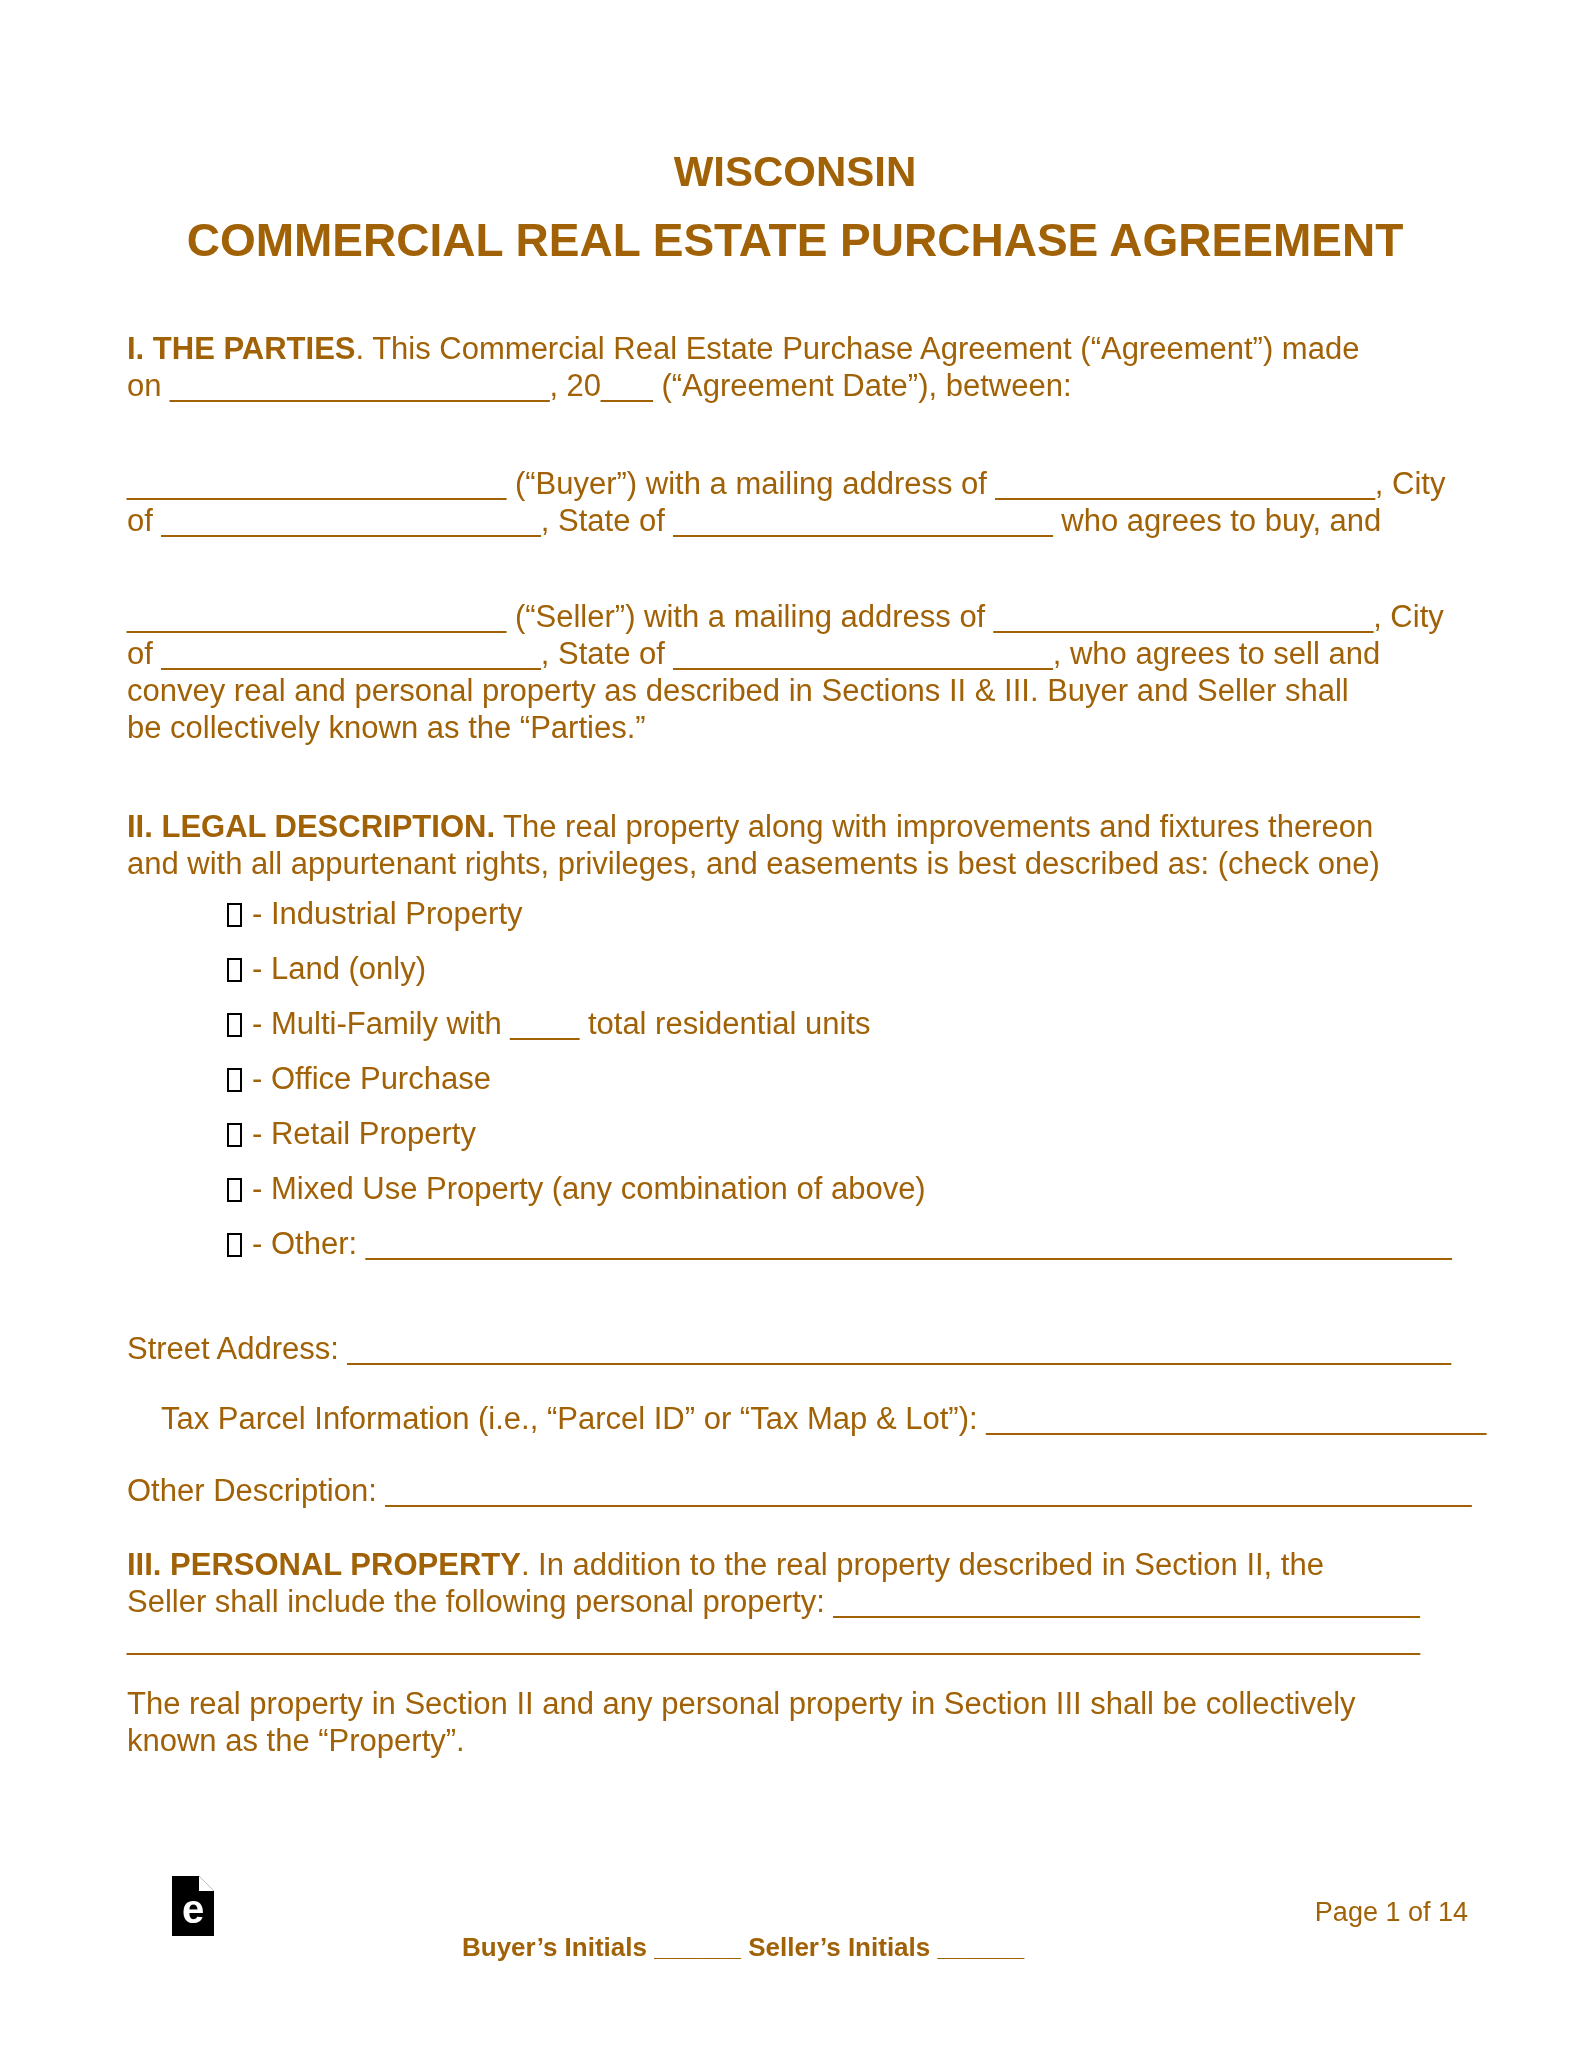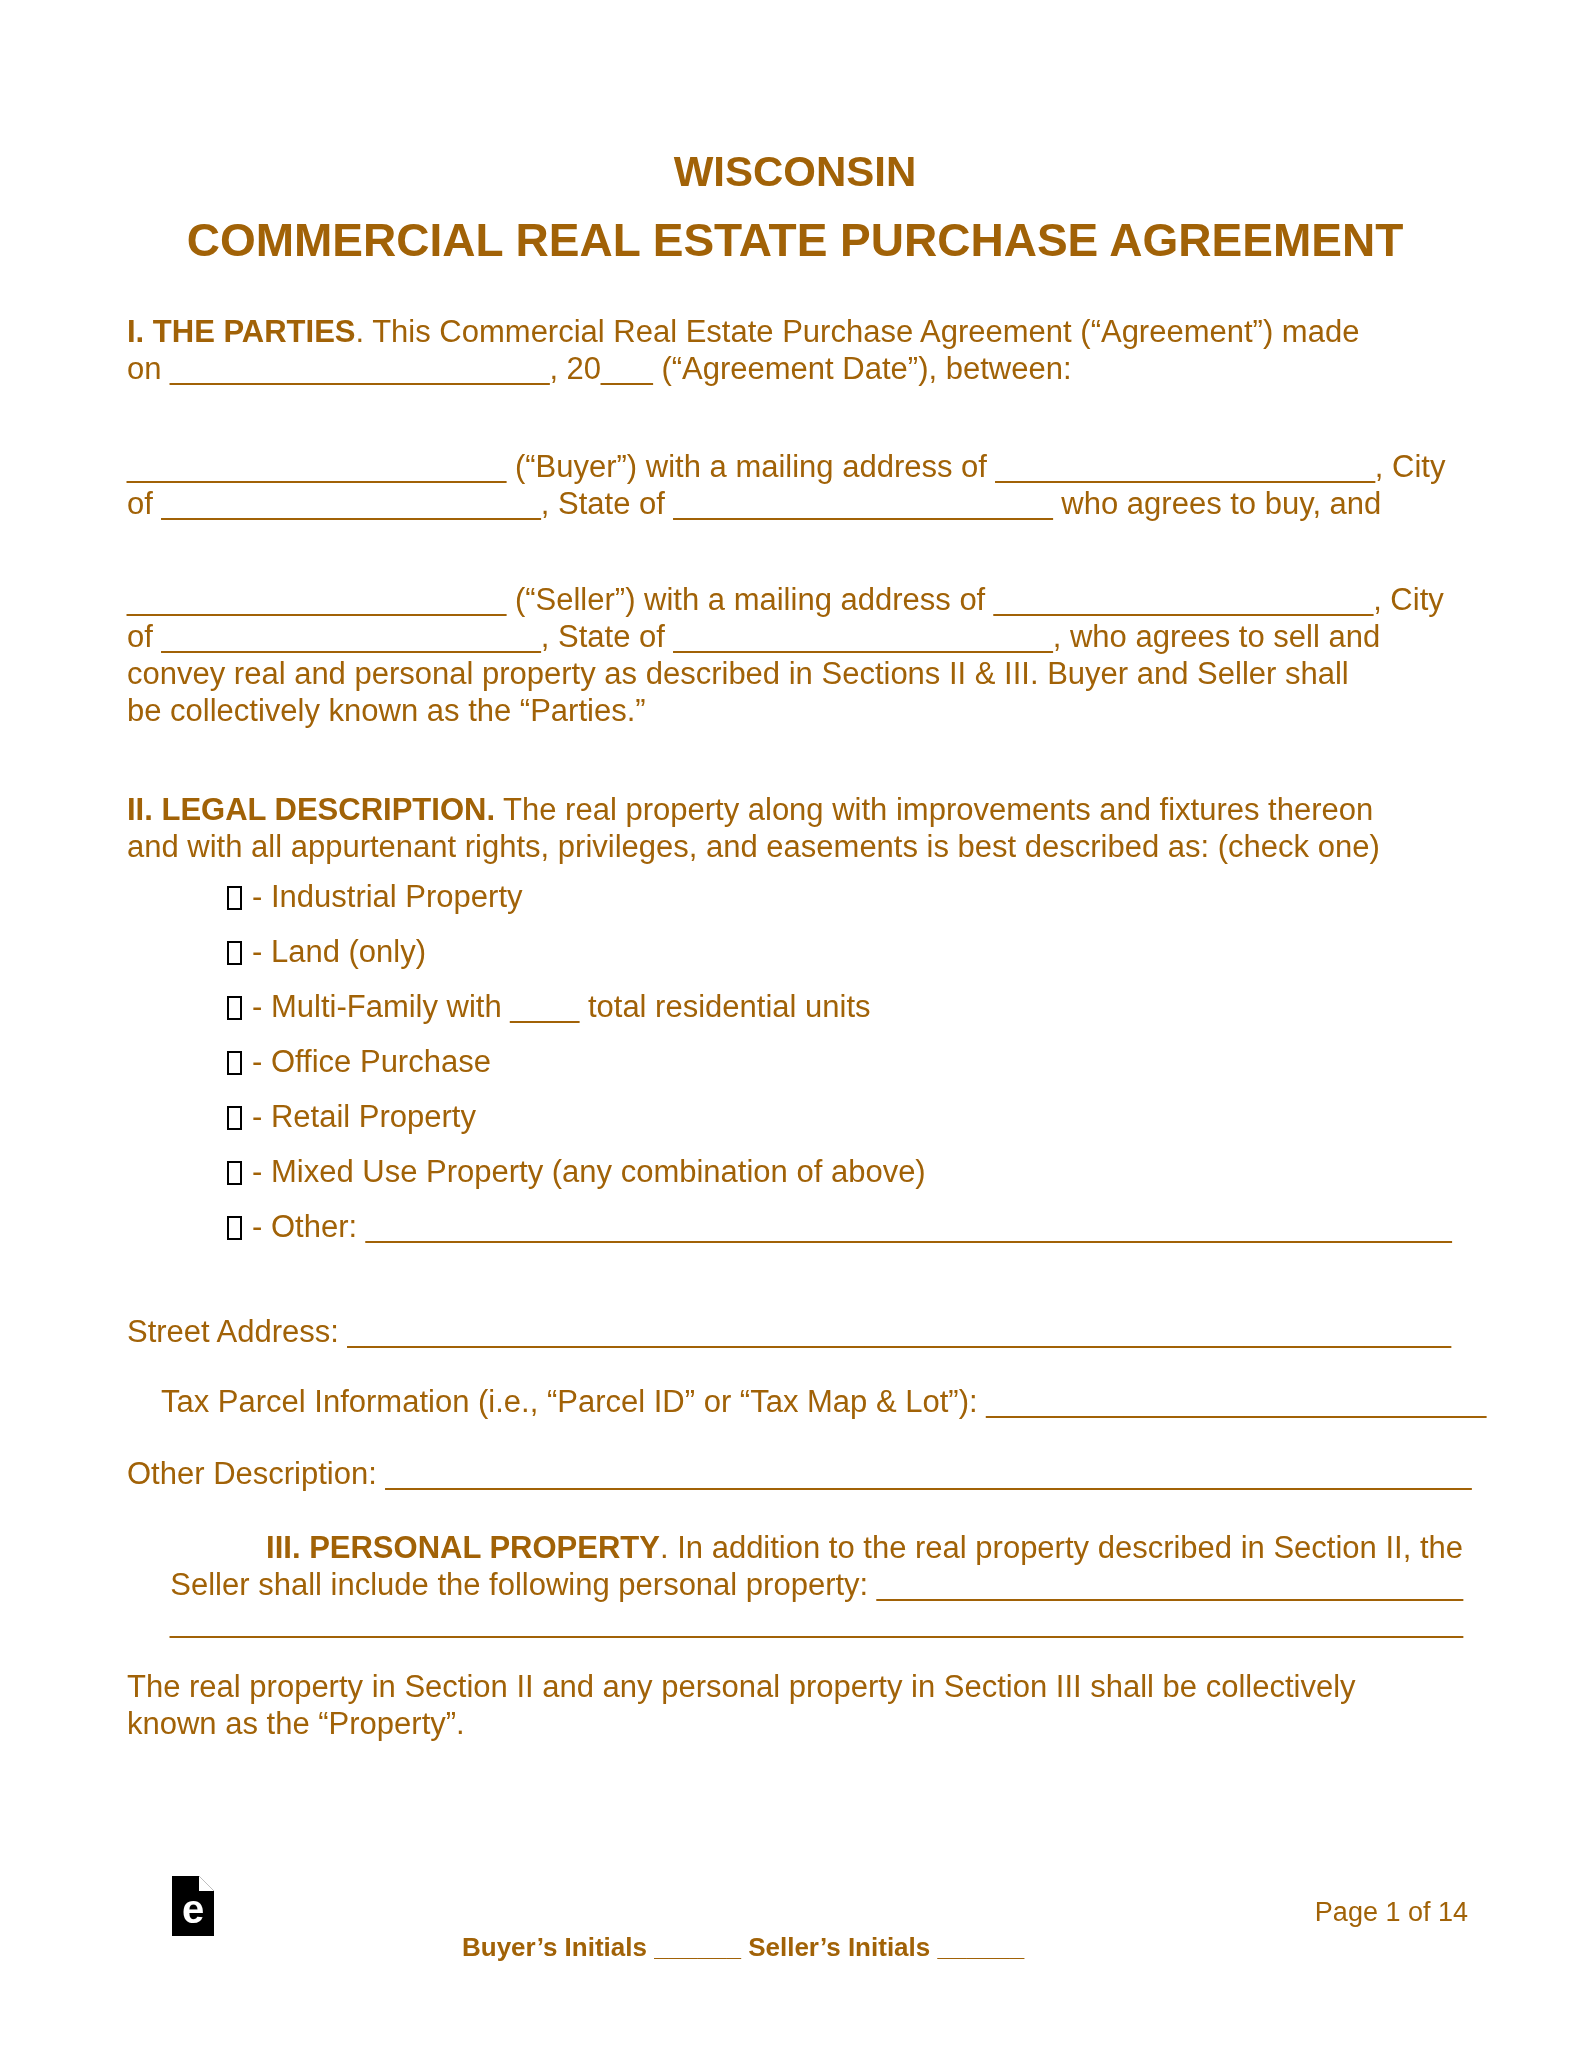--- a/index.html
+++ b/index.html
@@ -26,39 +26,39 @@
   .title2 {
     text-align: center;
     font-weight: bold;
     font-size: 46px;
     line-height: 56px;
     margin-top: 14px;
     white-space: pre;
   }
   .para .line { white-space: pre; }
   .b { font-weight: bold; }
-  .p-parties   { margin-top: 45px; }
+  .p-parties   { margin-top: 62px; }
   .p-buyer     { margin-top: 61px; }
   .p-seller    { margin-top: 59px; }
   .p-legal     { margin-top: 62px; }
   .checklist   { margin-top: 13px; padding-left: 100px; }
   .check-item  { margin-bottom: 18px; white-space: pre; }
   .check-item:last-child { margin-bottom: 0; }
   .cbox {
     display: inline-block;
     width: 15px;
     height: 24px;
     border: 2px solid #000;
     vertical-align: -3px;
     margin-right: 10px;
   }
   .p-street    { margin-top: 68px; }
   .p-tax       { margin-top: 33px; margin-left: 34px; }
   .p-otherdesc { margin-top: 35px; }
-  .p-personal  { margin-top: 37px; text-align: right; }
+  .p-personal  { margin-top: 37px; }
   .p-closing   { margin-top: 28px; }
   .footer-logo { position: absolute; left: 172px; top: 1876px; width: 42px; height: 60px; }
   .footer-page {
     position: absolute;
     top: 1896px;
     right: 115px;
     font-size: 27px;
     line-height: 32px;
     white-space: pre;
   }

